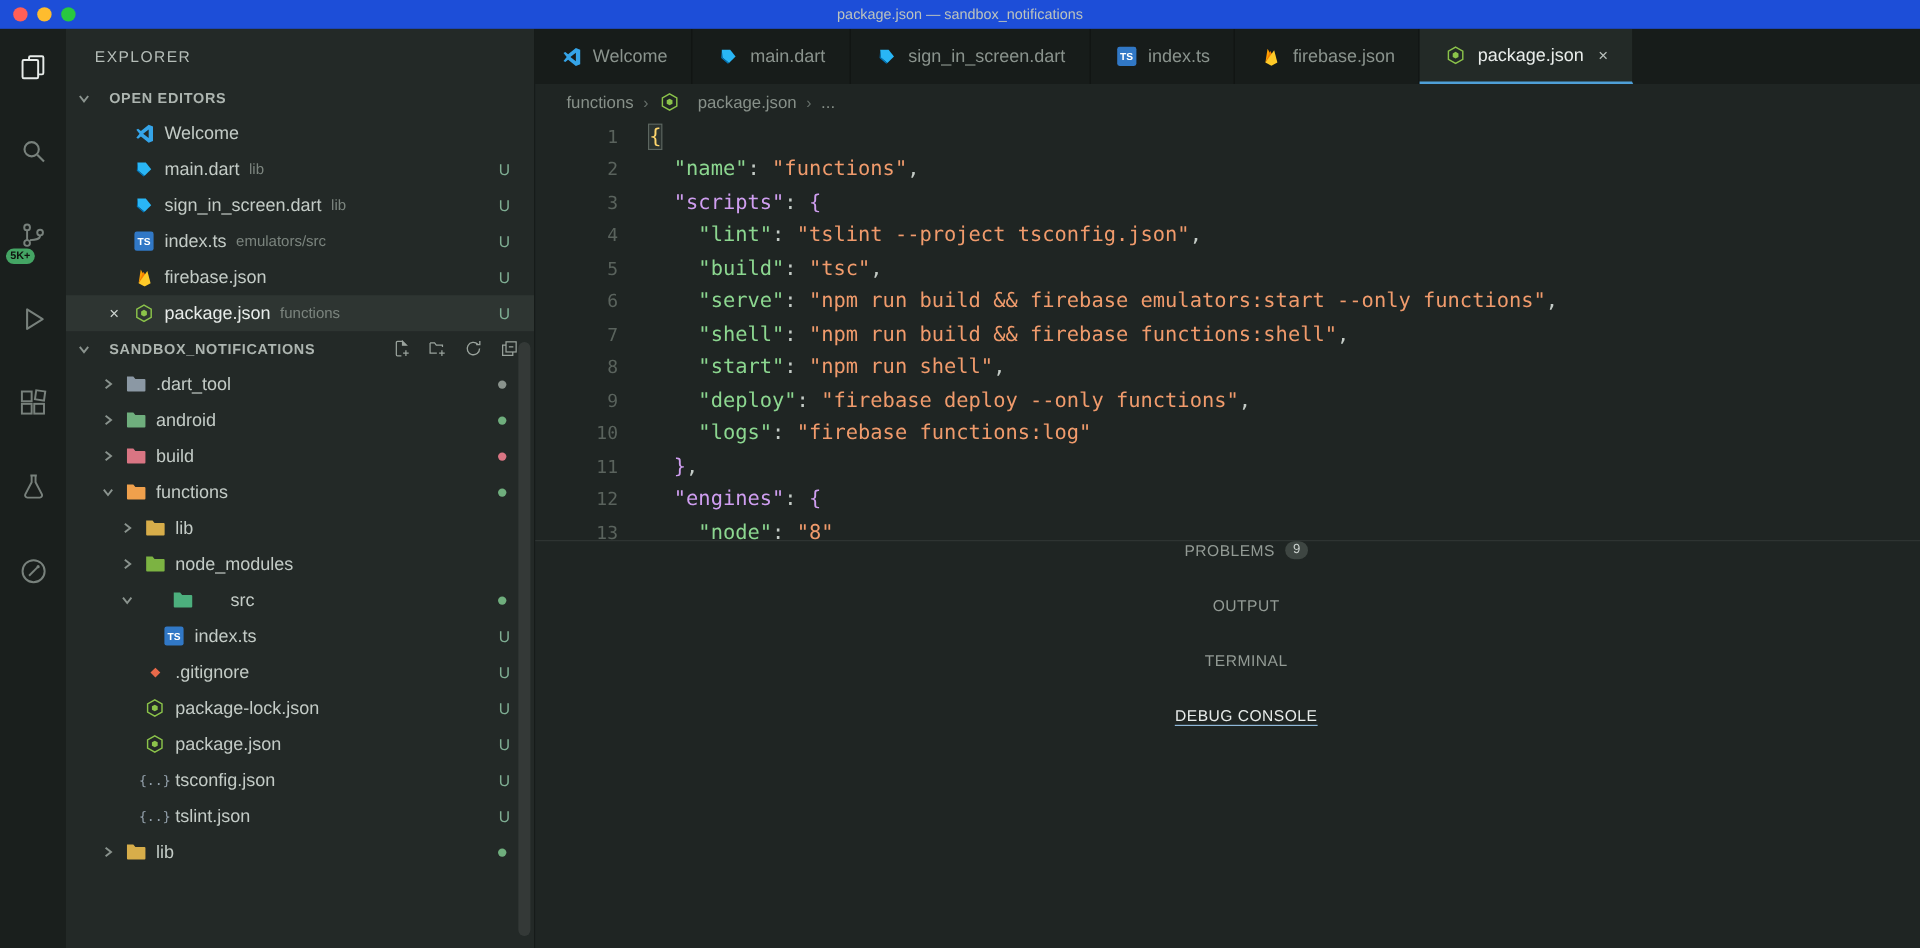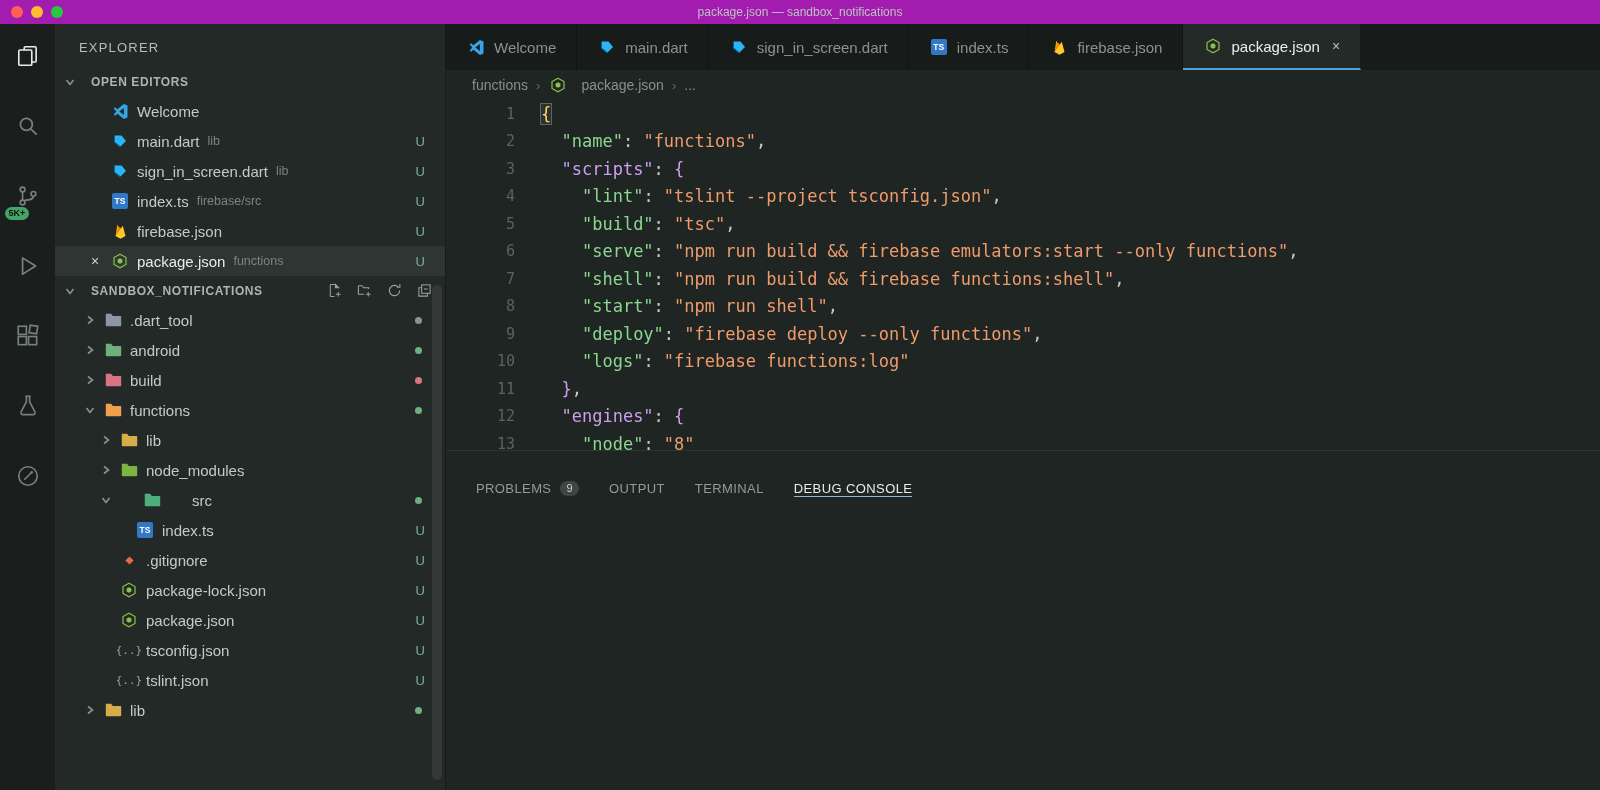--- a/index.html
+++ b/index.html
@@ -1,20 +1,20 @@
 <!DOCTYPE html>
 <html style="--tok-b1: #ffd76d; --tok-b2: #cf9ef0; --tok-k: #8cd790; --tok-kp: #cf9ef0; --tok-s: #f09b6c; --tok-p: #c3cbc6; --tok-pl: #d0d6d2; --accent: #4fa0d8; --badge-green: #44a564; --untracked: #7fae93; --panel-underline: #8fb8d8;"><head>
 <meta charset="utf-8">
 <style>
   * { margin:0; padding:0; box-sizing:border-box; }
   html,body { width:1600px; height:790px; overflow:hidden; background:#1f2523;
     font-family:"Liberation Sans", sans-serif; -webkit-font-smoothing:antialiased; }
 
   
-  .titlebar { position:absolute; left:0; top:0; width:1600px; height:24px; background:#a21caf;
+  .titlebar { position:absolute; left:0; top:0; width:1600px; height:24px; background:#1d4ed8;
     display:flex; align-items:center; justify-content:center; color:#bcc3be; font-size:12px; z-index:5; }
   .traffic { position:absolute; left:11px; top:6px; display:flex; gap:8px; }
   .light { width:12px; height:12px; border-radius:50%; display:inline-block; }
   .light.red { background:#ff5f57; } .light.yellow { background:#febc2e; } .light.green { background:#28c840; }
 
   
   .activitybar { position:absolute; left:0; top:24px; width:55px; height:766px; background:#1a1f1d;
     display:flex; flex-direction:column; align-items:center; padding-top:12px; gap:26px; }
   .ab-item { width:46px; height:44px; display:flex; align-items:center; justify-content:center;
     color:#78817c; position:relative; cursor:pointer; }
@@ -73,21 +73,21 @@
   .code-content { white-space:pre; }
   .t-b1 { color:var(--tok-b1,#ffd76d); } .t-b2 { color:var(--tok-b2,#cf9ef0); }
   .t-k  { color:var(--tok-k,#8cd790); }  .t-kp { color:var(--tok-kp,#cf9ef0); }
   .t-s  { color:var(--tok-s,#f09b6c); }  .t-p  { color:var(--tok-p,#c3cbc6); }
   .t-pl { color:var(--tok-pl,#d0d6d2); }
   .code-line:first-child .t-b1 { outline:1px solid #5c6660; background:#2b3330; }
 
   
   .panel { position:absolute; left:0; top:426px; width:1155px; height:340px;
     border-top:1px solid rgba(255,255,255,0.07); background:#1f2523; }
-  .panel-tabs { display:flex; align-items:flex-end; gap:30px; padding-left:30px; height:46px; }
+  .panel-tabs { display:flex; align-items:center; gap:30px; padding-left:30px; height:46px;flex-direction:column; }
   .panel-tab { display:flex; align-items:center; gap:9px; font-size:13px; letter-spacing:0.4px;
     color:#939b95; border-bottom:1.5px solid transparent; cursor:pointer; }
   .panel-tab.active { color:#e8ecea; border-bottom-color:var(--panel-underline,#8fb8d8); }
   .pbadge { background:#3e4642; color:#c9d0cc; border-radius:9px; font-size:11px; padding:2px 6px; line-height:1; }
 </style>
 </head>
 <body>
 
 <div class="titlebar">
   <div class="traffic">
@@ -190,21 +190,21 @@
         <span class="row-label">sign_in_screen.dart</span>
         <span class="row-detail">lib</span>
         <span class="row-badge">U</span>
       </div>
       <div class="row" style="padding-left: 36px;">
         <span class="row-spacer"></span>
         <span class="fi">
           <span class="icon-ts">TS</span>
         </span>
         <span class="row-label">index.ts</span>
-        <span class="row-detail">firebase/src</span>
+        <span class="row-detail">emulators/src</span>
         <span class="row-badge">U</span>
       </div>
       <div class="row" style="padding-left: 36px;">
         <span class="row-spacer"></span>
         <span class="fi">
           <svg width="15" height="16" viewBox="0 0 14 16">
             <path fill="#ffa000" d="M2 13 3.8 1.6l2.3 4.2z"></path>
             <path fill="#f57c00" d="M2 13l6-6-1.9-3.6z"></path>
             <path fill="#ffca28" d="M2 13 9.3 2.8 12 13l-5 2.8z"></path>
           </svg>

